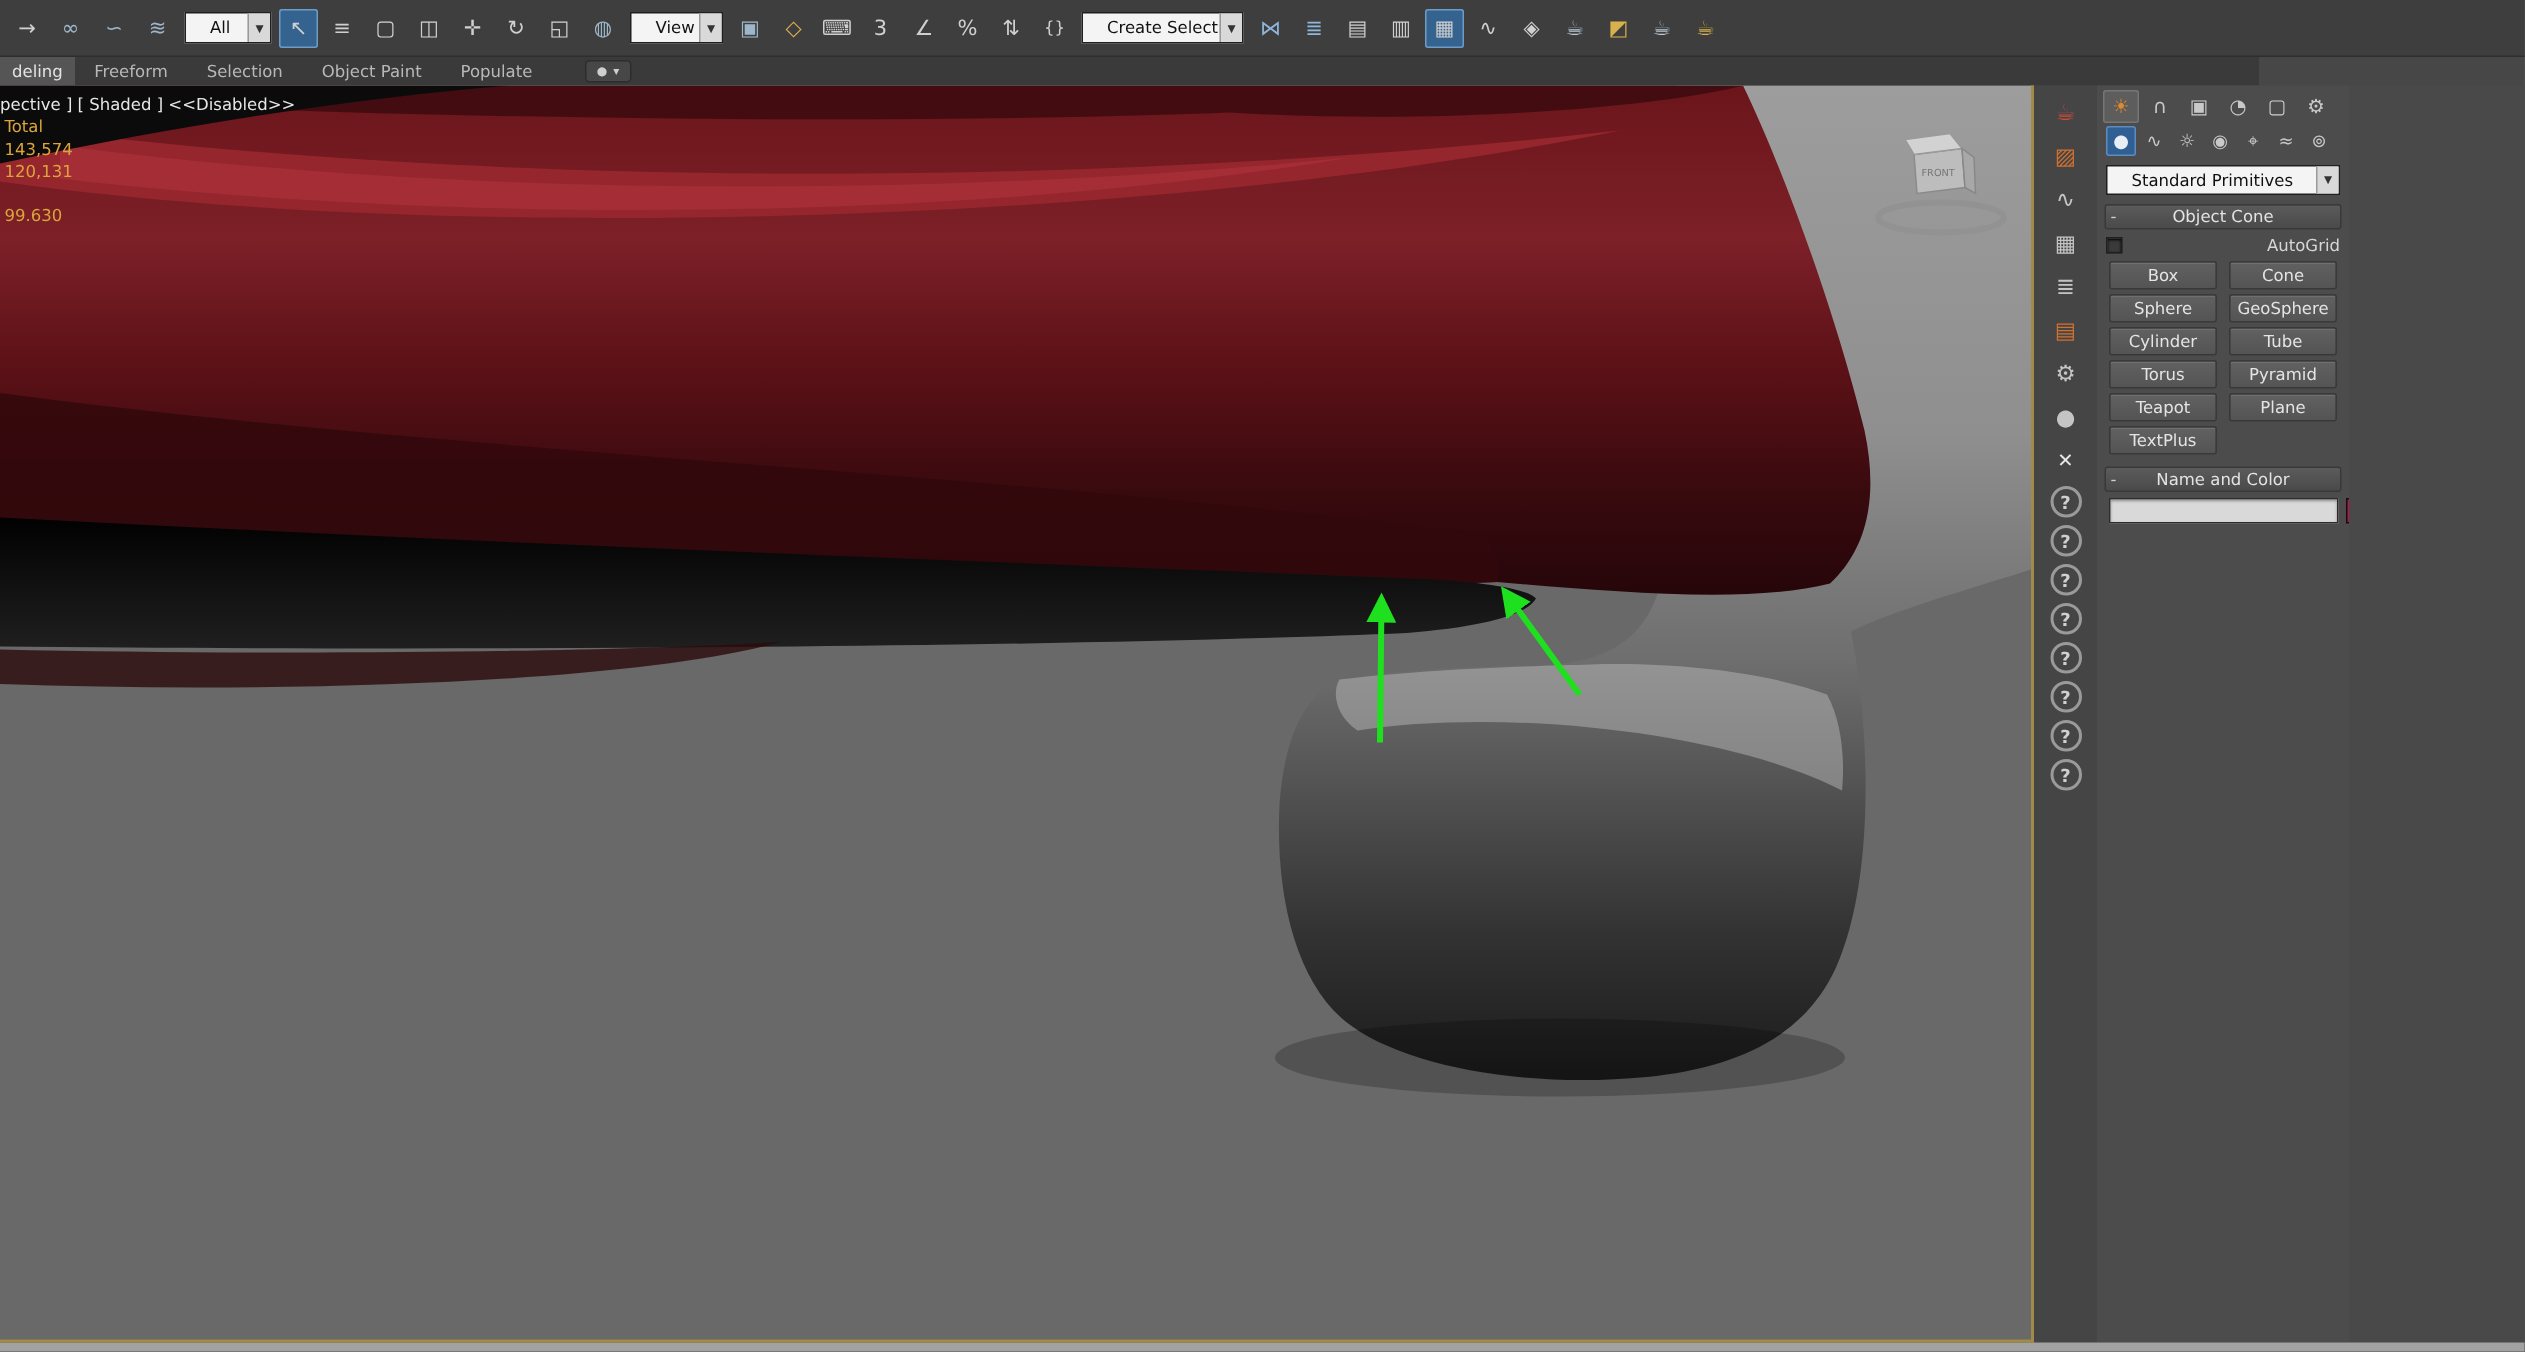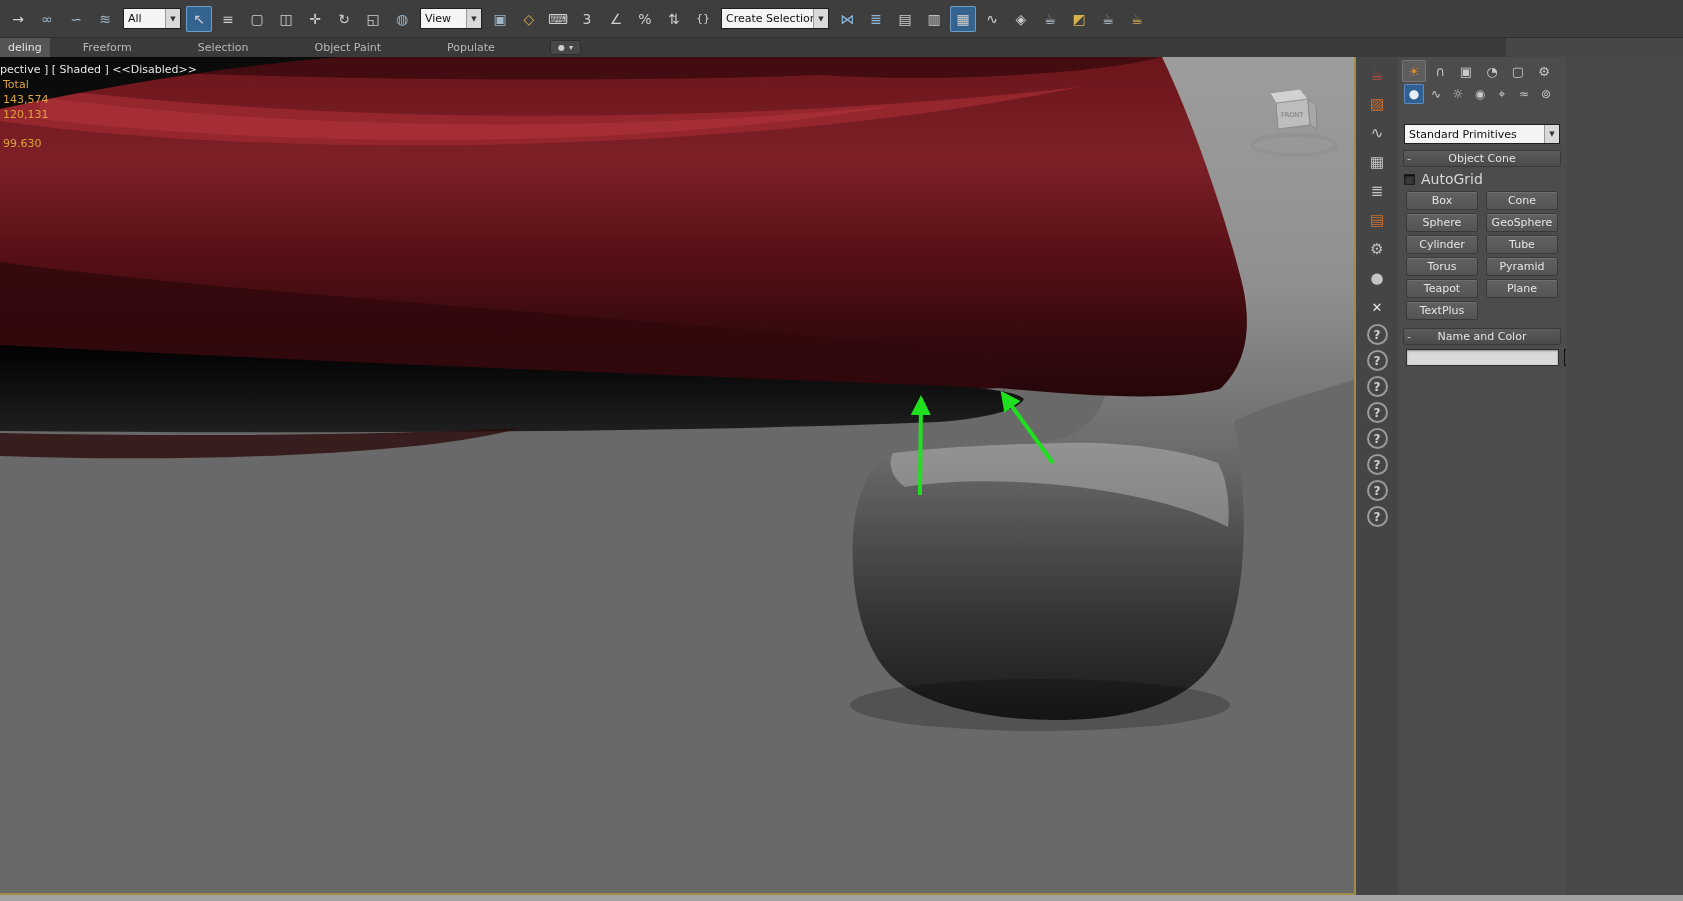--- a/index.html
+++ b/index.html
@@ -9,29 +9,29 @@
   
   .toolbar{position:absolute;left:0;top:0;width:1683px;height:38px;background:#3e3e3e;
     border-bottom:1px solid #2e2e2e;display:flex;align-items:center;padding-left:5px;gap:3px;}
   .ticon{width:26px;height:26px;display:flex;align-items:center;justify-content:center;
     font-size:14px;color:#cfcfcf;border-radius:2px;flex:0 0 auto;cursor:default;}
   .ticon.small{font-size:11px;}
   .ticon.active{background:#35638f;box-shadow:inset 0 0 0 1px #6f9cc6;}
   .c-steel{color:#9fb6c9;} .c-blue{color:#8fb6da;} .c-tea{color:#b9c7d4;} .c-gold{color:#d8b04c;}
   .combo{height:21px;background:#f4f4f4;border:1px solid #1f1f1f;display:flex;align-items:stretch;
     font-size:11px;color:#111;flex:0 0 auto;margin:0 2px;}
-  .combo-text{flex:1;display:flex;align-items:center;padding:0 4px;white-space:nowrap;overflow:hidden;}
+  .combo-text{flex:1;display:flex;align-items:center;padding:0 16px;white-space:nowrap;overflow:hidden;}
   .combo-btn{width:15px;background:#d9d9d9;border-left:1px solid #9a9a9a;display:flex;
     align-items:center;justify-content:center;font-size:7px;color:#333;}
   .w58{width:58px;} .w62{width:62px;} .w108{width:108px;}
 
   
   .ribbon{position:absolute;left:0;top:38px;width:1506px;height:19px;background:#3a3a3a;
     display:flex;align-items:stretch;font-size:11px;color:#b8b8b8;}
-  .rtab{display:flex;align-items:center;padding:0 33px;cursor:default;}
+  .rtab{display:flex;align-items:center;padding:0 13px;cursor:default;}
   .rtab.active{background:#555555;color:#e4e4e4;padding:0 8px;}
   .ribbon-cfg{display:flex;align-items:center;gap:4px;margin-left:22px;padding:2px 7px;
     background:#474747;border:1px solid #2d2d2d;border-radius:3px;align-self:center;height:15px;
     color:#cfcfcf;font-size:8px;}
 
   
   .viewport{position:absolute;left:0;top:57px;width:1356px;height:838px;background:#6a6a6a;overflow:hidden;}
   .vp-border-r{position:absolute;left:1354px;top:57px;width:2px;height:838px;background:#a18b45;z-index:5;}
   .vp-border-b{position:absolute;left:0;top:893px;width:1356px;height:2px;background:#a18b45;z-index:5;}
   .vp-label{position:absolute;left:0;top:6px;color:#e6e6e6;font-size:11px;z-index:3;white-space:nowrap;}
@@ -56,29 +56,29 @@
   .panel-filler{position:absolute;left:1566px;top:57px;width:117px;height:838px;background:#494949;}
   .ptabs{display:flex;align-items:center;gap:2px;padding:3px 2px 1px 4px;}
   .ptab{width:24px;height:22px;display:flex;align-items:center;justify-content:center;
     font-size:13px;color:#c9c9c9;border-radius:2px;}
   .ptab.active{background:#5d5d5d;box-shadow:inset 0 0 0 1px #767676;}
   .ptab .sun{color:#e08a2e;}
   .pcats{display:flex;align-items:center;gap:2px;padding:1px 2px 3px 6px;}
   .pcat{width:20px;height:20px;display:flex;align-items:center;justify-content:center;
     font-size:12px;color:#c9c9c9;border-radius:2px;}
   .pcat.active{background:#2f5f93;box-shadow:inset 0 0 0 1px #5f8cbc;color:#e8eef5;}
-  .prim{margin:17px 6px 6px 6px;height:20px;}
+  .prim{margin:3px 6px 6px 6px;height:20px;}
   .rollout{margin:2px 5px 6px 5px;}
   .rollout-h{height:17px;background:linear-gradient(#5b5b5b,#4a4a4a);border:1px solid #393939;
     border-radius:2px;display:flex;align-items:center;font-size:11px;color:#e3e3e3;padding:0 3px;}
   .rollout-h .minus{width:12px;color:#cfcfcf;font-size:11px;}
   .rollout-h .rtitle{flex:1;text-align:center;padding-right:12px;}
   .rbody{padding:4px 1px 2px 1px;}
-  .agrow{display:flex;align-items:center;justify-content:flex-start;gap:6px;margin-bottom:4px;
-    font-size:14px;color:#d6d6d6;}
+  .agrow{display:flex;align-items:center;justify-content:space-between;gap:6px;margin-bottom:4px;
+    font-size:11px;color:#d6d6d6;}
   .cb{width:11px;height:11px;background:#3a3a3a;border:1px solid #1f1f1f;box-shadow:inset 0 1px 2px #000;}
   .bgrid{display:grid;grid-template-columns:1fr 1fr;gap:3px 8px;padding:0 2px;}
   .pbtn{height:19px;background:linear-gradient(#616161,#545454);border:1px solid #393939;
     border-radius:2px;color:#e4e4e4;font-size:11px;font-family:"DejaVu Sans",sans-serif;
     box-shadow:inset 0 1px 0 #6f6f6f;padding:0;}
   .ncrow{display:flex;align-items:center;gap:5px;padding:4px 3px 2px 3px;}
   .namefield{flex:1;height:17px;background:#d9d9d9;border:1px solid #2c2c2c;
     box-shadow:inset 0 1px 2px #8a8a8a;font-size:11px;padding:0 3px;color:#111;
     font-family:"DejaVu Sans",sans-serif;}
   .swatch{width:17px;height:17px;background:#b5134b;border:1px solid #111;flex:0 0 auto;}

